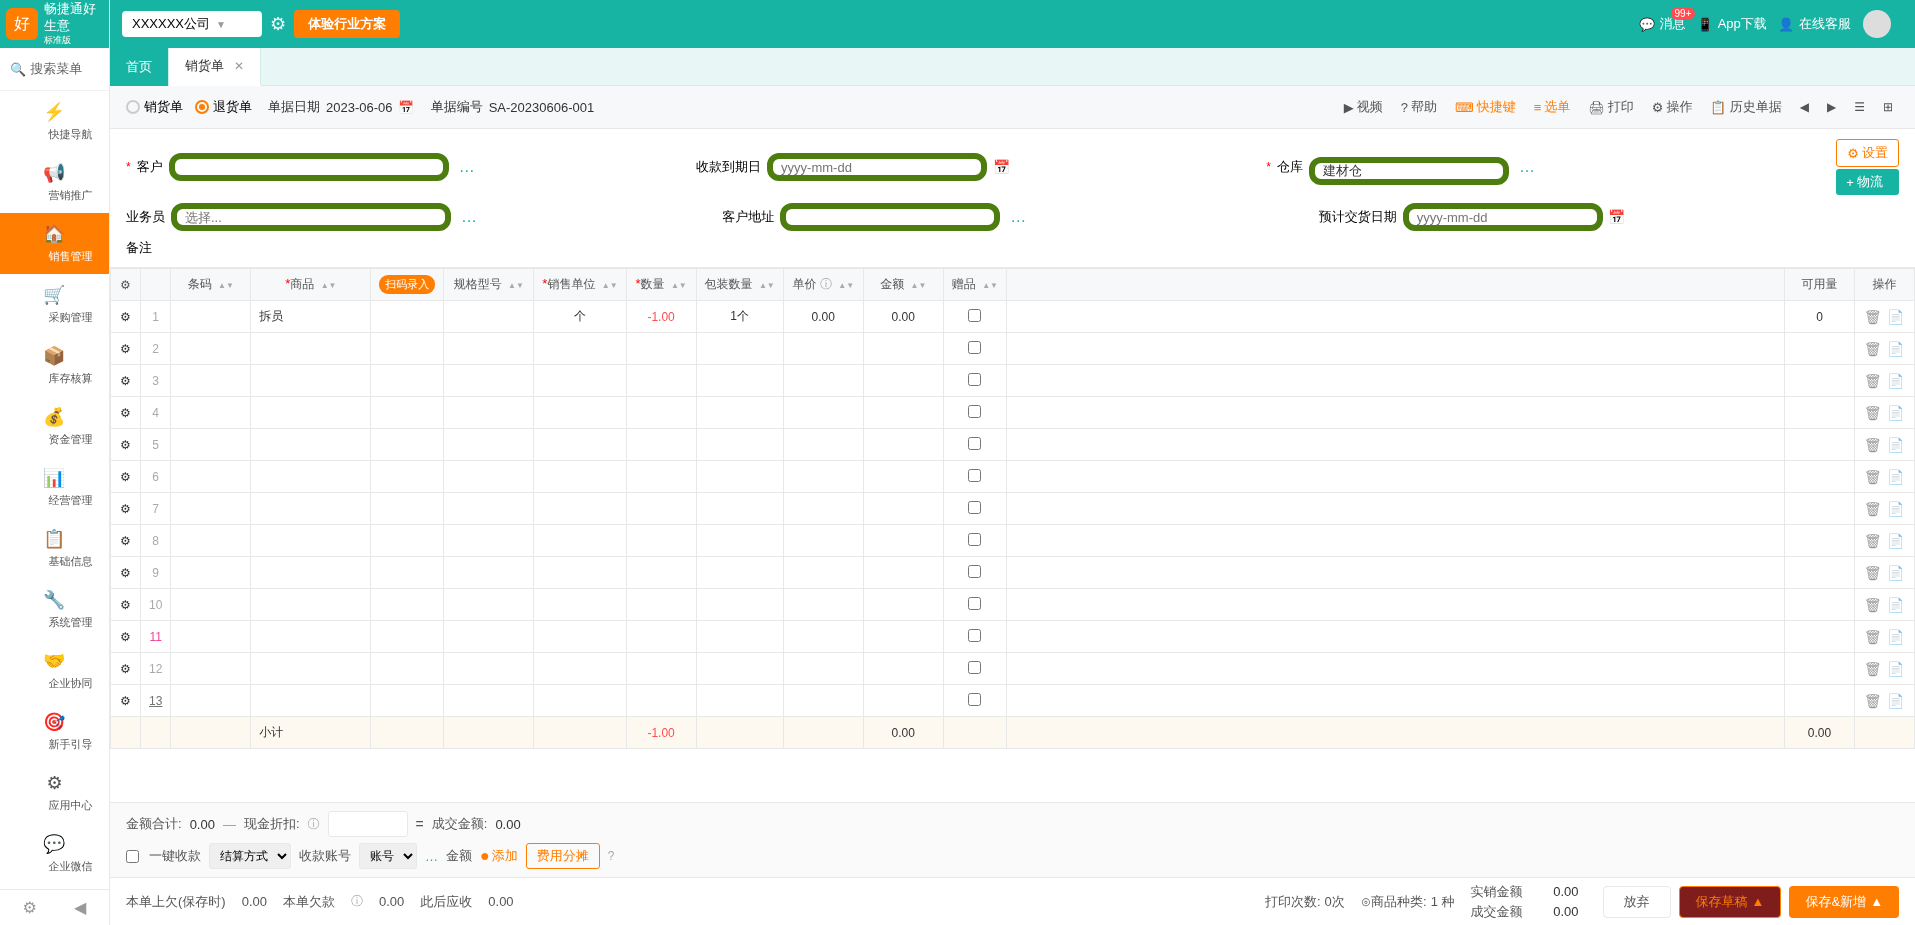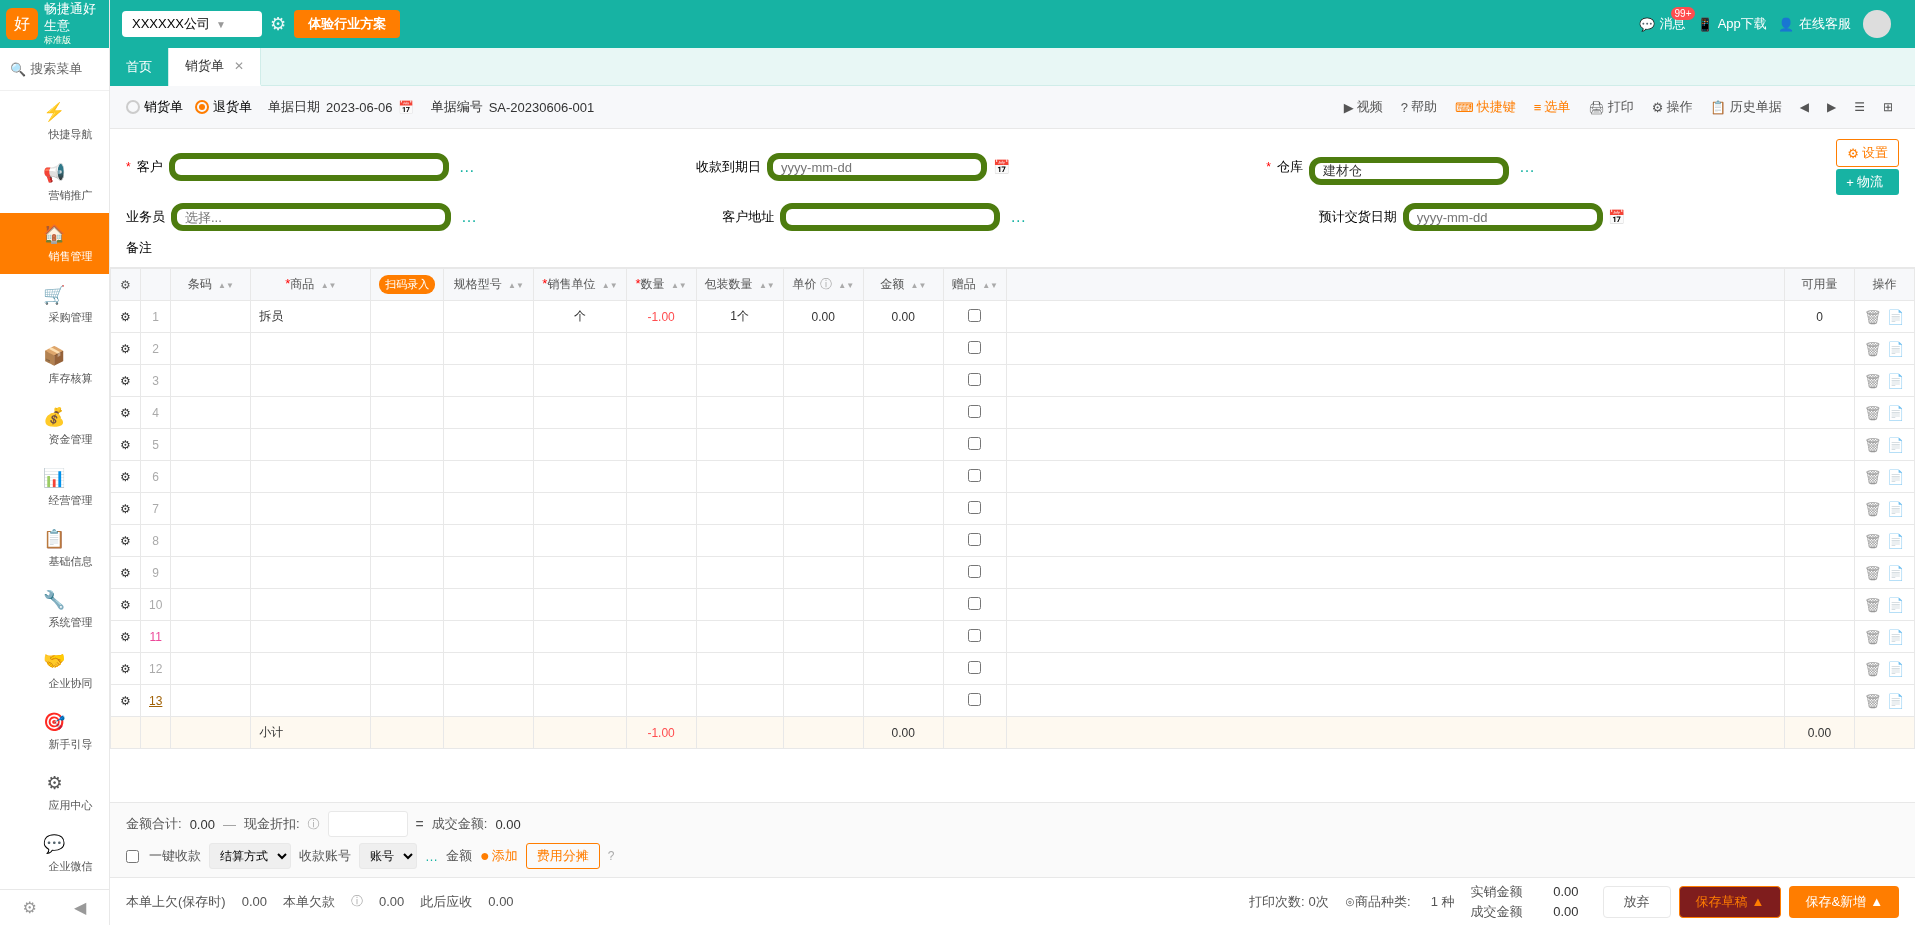--- a/index.html
+++ b/index.html
@@ -119,21 +119,21 @@
     .bottom-left { display: flex; align-items: center; gap: 16px; font-size: 12px; color: #555; }
     .bottom-right-area { display: flex; align-items: center; gap: 16px; }
     .summary-box { display: flex; flex-direction: column; align-items: flex-end; gap: 2px; font-size: 12px; color: #555; margin-right: 8px; }
     .summary-box span { display: flex; align-items: center; gap: 6px; justify-content: flex-end; }
     .summary-value { color: #333; font-weight: 500; min-width: 50px; text-align: right; }
     .bottom-btns { display: flex; gap: 8px; }
     .btn-discard { border: 1px solid #e8e8e8; background: white; border-radius: 4px; padding: 6px 20px; cursor: pointer; font-size: 13px; color: #555; }
     .btn-draft { border: 1px solid #ff7d00; background: #7f1d1d; border-radius: 4px; padding: 6px 16px; cursor: pointer; font-size: 13px; color: #ff7d00; display: flex; align-items: center; gap: 4px; }
     .btn-save-new { background: #ff7d00; color: white; border: none; border-radius: 4px; padding: 6px 16px; cursor: pointer; font-size: 13px; display: flex; align-items: center; gap: 4px; }
     .print-info { font-size: 12px; color: #555; display: flex; align-items: center; gap: 4px; }
-    .product-type { font-size: 12px; color: #555; display: flex; align-items: center; gap: 20px; }
+    .product-type { font-size: 12px; color: #555; display: flex; align-items: center; gap: 4px; }
 
     .info-icon { color: #aaa; font-size: 12px; cursor: pointer; }
   </style>
 </head>
 <body>
 
 <div class="sidebar">
   <div class="sidebar-logo">
     <div class="sidebar-logo-icon">好</div>
     <div class="sidebar-logo-text">
@@ -675,21 +675,21 @@
       <td></td>
       <td>
         <div class="ops-btns">
                   <button class="op-btn">🗑</button>
                   <button class="op-btn">📄</button>
                 </div>
       </td>
     </tr>
             <tr>
       <td style="text-align:center;cursor:pointer;">⚙</td>
-      <td style="color:#a16207;text-decoration:underline;">13</td>
+      <td style="color:#737373;text-decoration:underline;">13</td>
       <td></td>
       <td style="text-align:left;"></td>
       <td></td>
       <td></td>
       <td></td>
       <td style=""></td>
       <td></td>
       <td></td>
       <td></td>
       <td><input type="checkbox" style=""></td>

